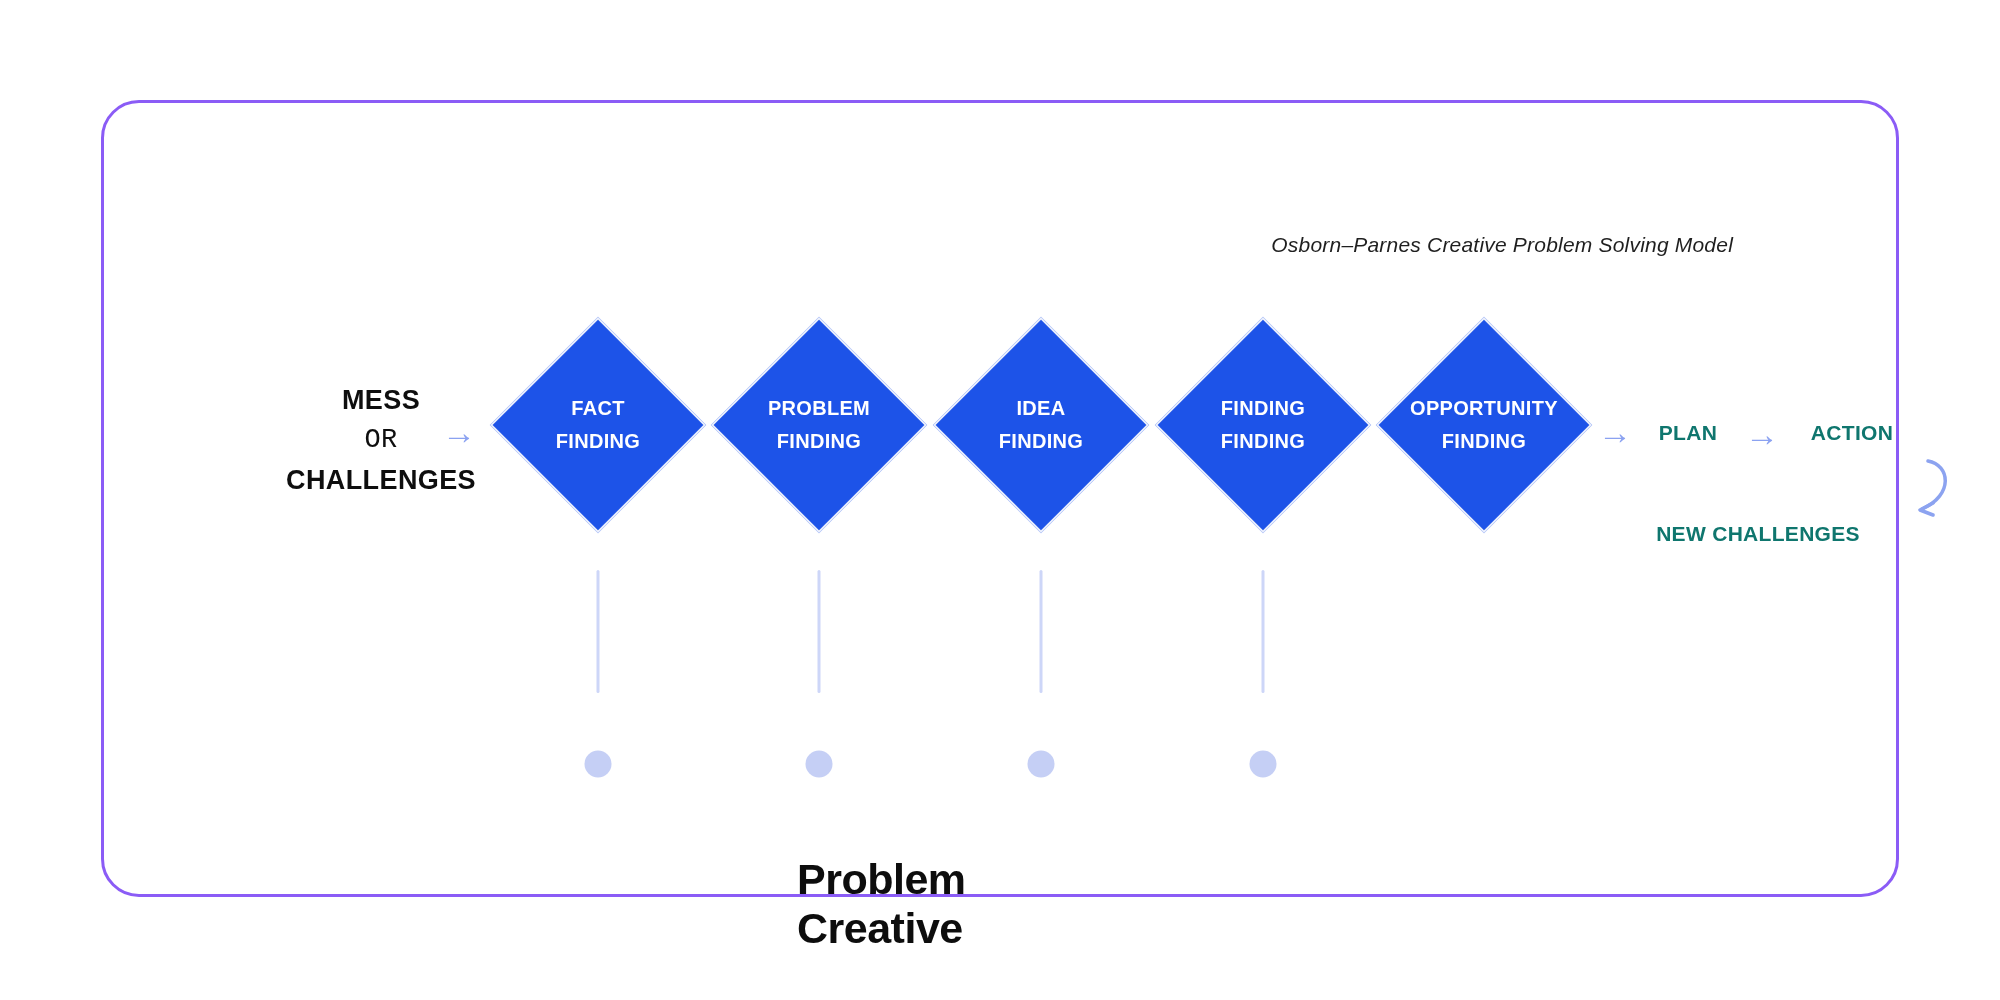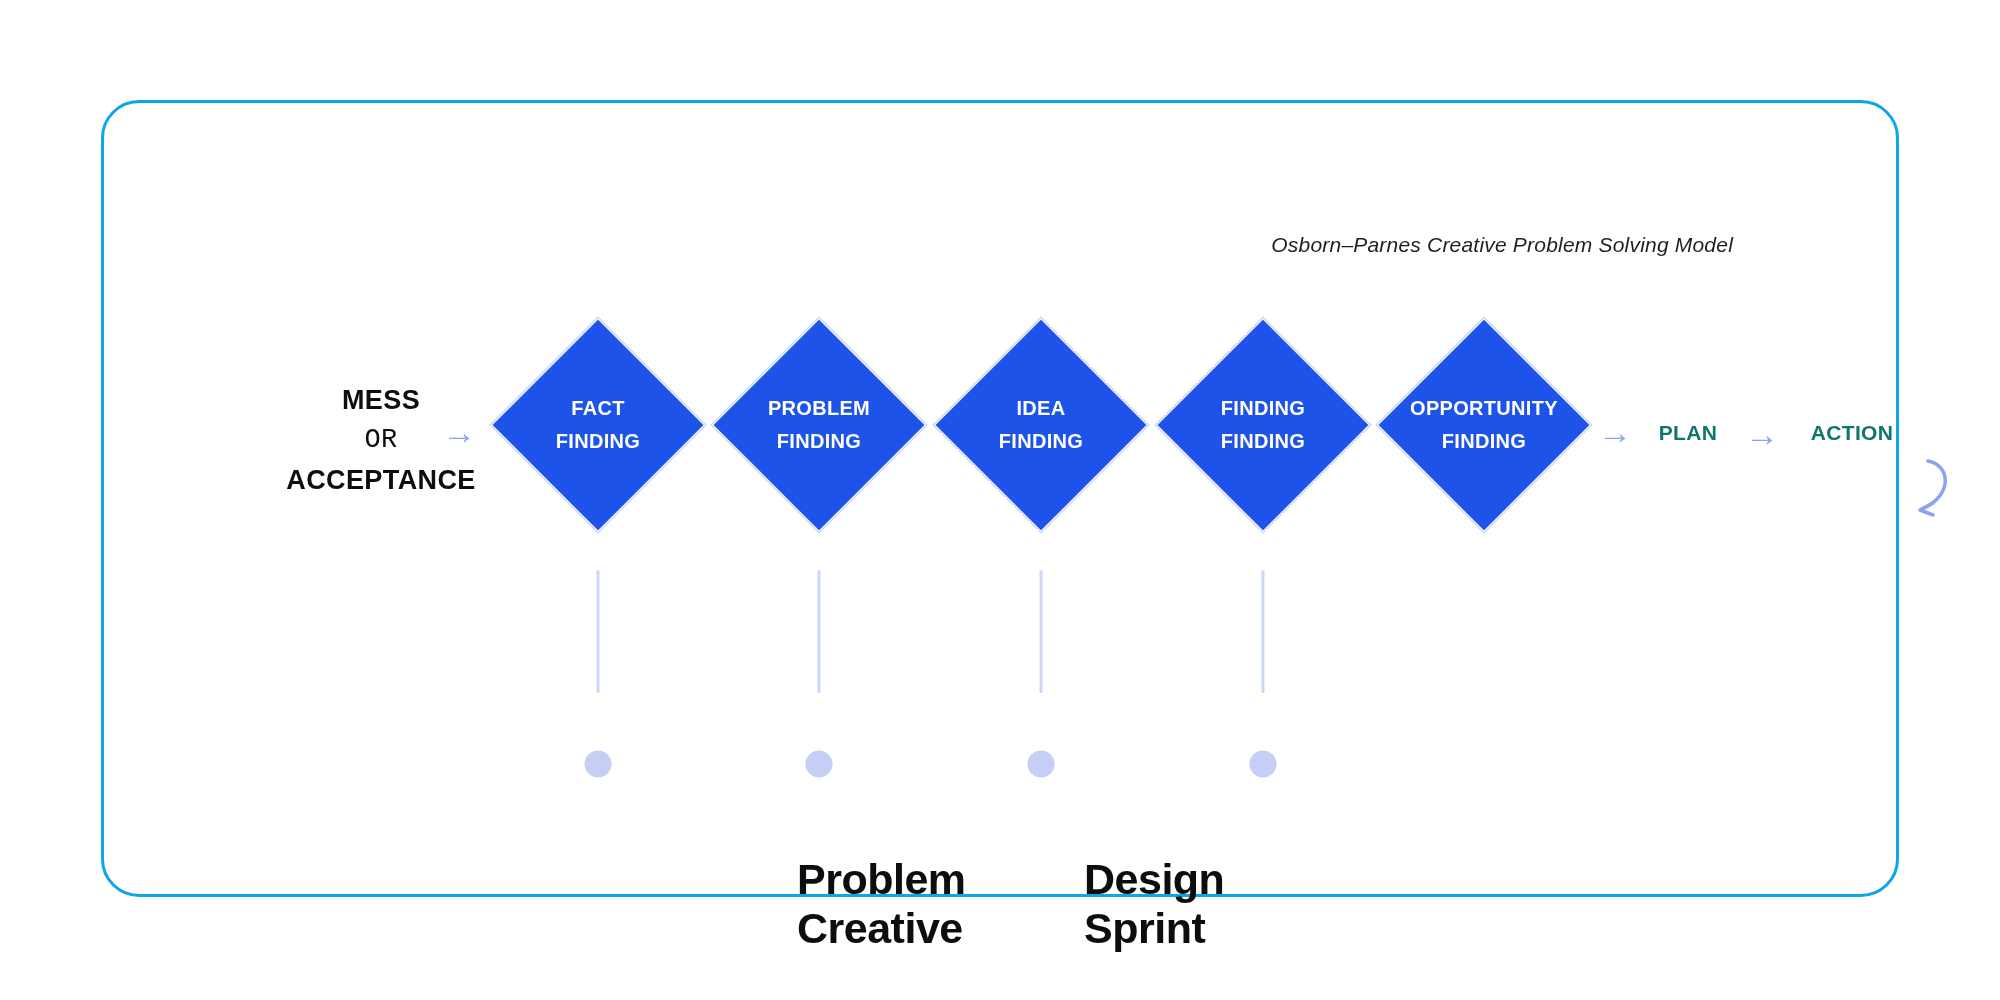--- a/index.html
+++ b/index.html
@@ -1,20 +1,20 @@
 <!DOCTYPE html>
 <html><head>
 <meta charset="utf-8">
 <style>
   html,body{margin:0;padding:0;background:#ffffff;}
   body{width:2000px;height:1000px;position:relative;font-family:"Liberation Sans",sans-serif;color:#111;}
   .canvas{position:absolute;inset:0;}
   .card{
     position:absolute;left:101px;top:100px;width:1798px;height:797px;
-    background:#ffffff;border:3px solid #0ea5e9;border-radius:38px;box-sizing:border-box;
+    background:#ffffff;border:3px solid #8b5cf6;border-radius:38px;box-sizing:border-box;
   }
   .title{
     position:absolute;top:130px;right:163px;
     font-size:21px;font-style:italic;color:#1f1f1f;letter-spacing:.2px;
   }
   .start-block{
     position:absolute;left:277px;top:329px;transform:translate(-50%,-50%);
     text-align:center;font-size:27px;line-height:40px;color:#0e0e0e;white-space:nowrap;margin-top:8px;
   }
   .start-block .b{font-weight:bold;letter-spacing:.4px;}
@@ -57,21 +57,21 @@
 <body>
 
 <div class="canvas">
   <div class="card">
 
     <div class="title">Osborn–Parnes Creative Problem Solving Model</div>
 
     <div class="start-block">
       <div class="b">MESS</div>
       <div class="r">OR</div>
-      <div class="b">ACCEPTANCE</div>
+      <div class="b">CHALLENGES</div>
     </div>
 
     <span class="flow-arrow" style="left:355px;top:329px">→</span>
     <span class="flow-arrow" style="left:1511px;top:329px">→</span>
     <span class="flow-arrow" style="left:1658px;top:331px">→</span>
 
     <div class="stage" style="left:494px;top:322px">
       <div class="shape"></div>
       <div class="label">
         <div>FACT</div>
@@ -102,39 +102,36 @@
     <div class="stage" style="left:1380px;top:322px">
       <div class="shape"></div>
       <div class="label">
         <div>OPPORTUNITY</div>
         <div>FINDING</div>
       </div>
     </div>
 
     <div class="end-word" style="left:1584px;top:330px">PLAN</div>
     <div class="end-word" style="left:1748px;top:330px">ACTION</div>
+    <div class="end-word" style="left:1654px;top:431px">NEW CHALLENGES</div>
 
     <svg class="loop-arrow" width="72" height="72" viewBox="0 0 72 72">
       <path d="M 36 10 C 58 14, 62 44, 30 58" fill="none" stroke="#8ca3f0" stroke-width="3.5" stroke-linecap="round"></path>
       <path d="M 41 52 L 28 59 L 41 64" fill="none" stroke="#8ca3f0" stroke-width="3.5" stroke-linecap="round" stroke-linejoin="round"></path>
     </svg>
 
     <div class="connector" style="left:494px"></div>
     <div class="connector" style="left:715px"></div>
     <div class="connector" style="left:937px"></div>
     <div class="connector" style="left:1159px"></div>
 
     <div class="dot" style="left:494px"></div>
     <div class="dot" style="left:715px"></div>
     <div class="dot" style="left:937px"></div>
     <div class="dot" style="left:1159px"></div>
 
     <div class="phase" style="left:693px;top:752px">
       <div>Problem</div>
       <div>Creative</div>
     </div>
-    <div class="phase" style="left:980px;top:752px">
-      <div>Design</div>
-      <div>Sprint</div>
-    </div>
 
   </div>
 </div>
 
 </body></html>

